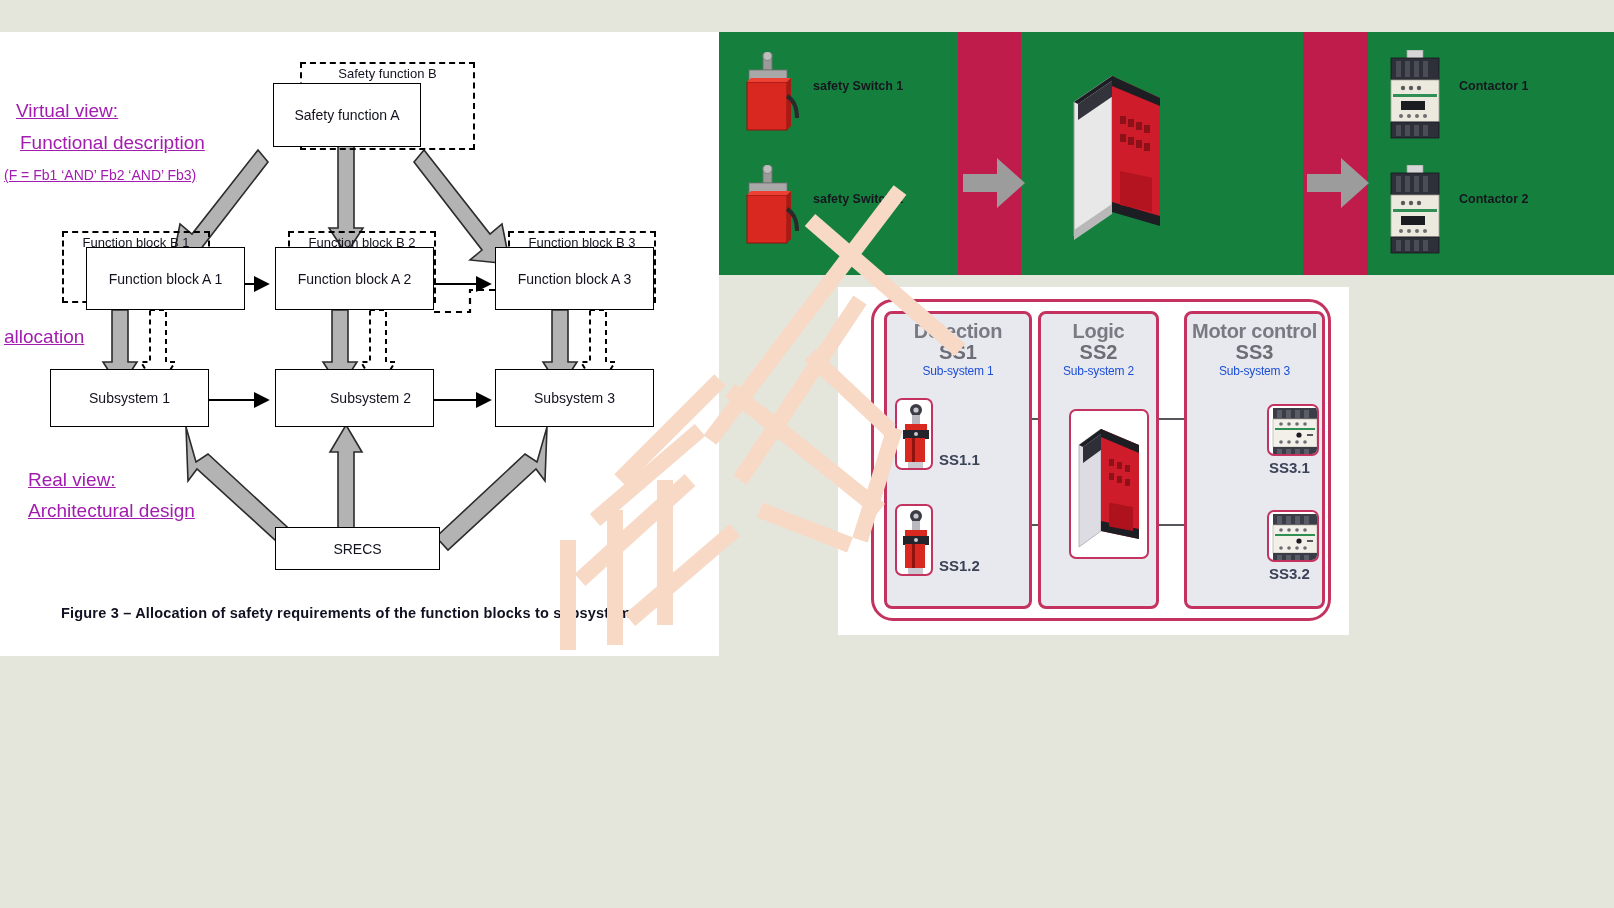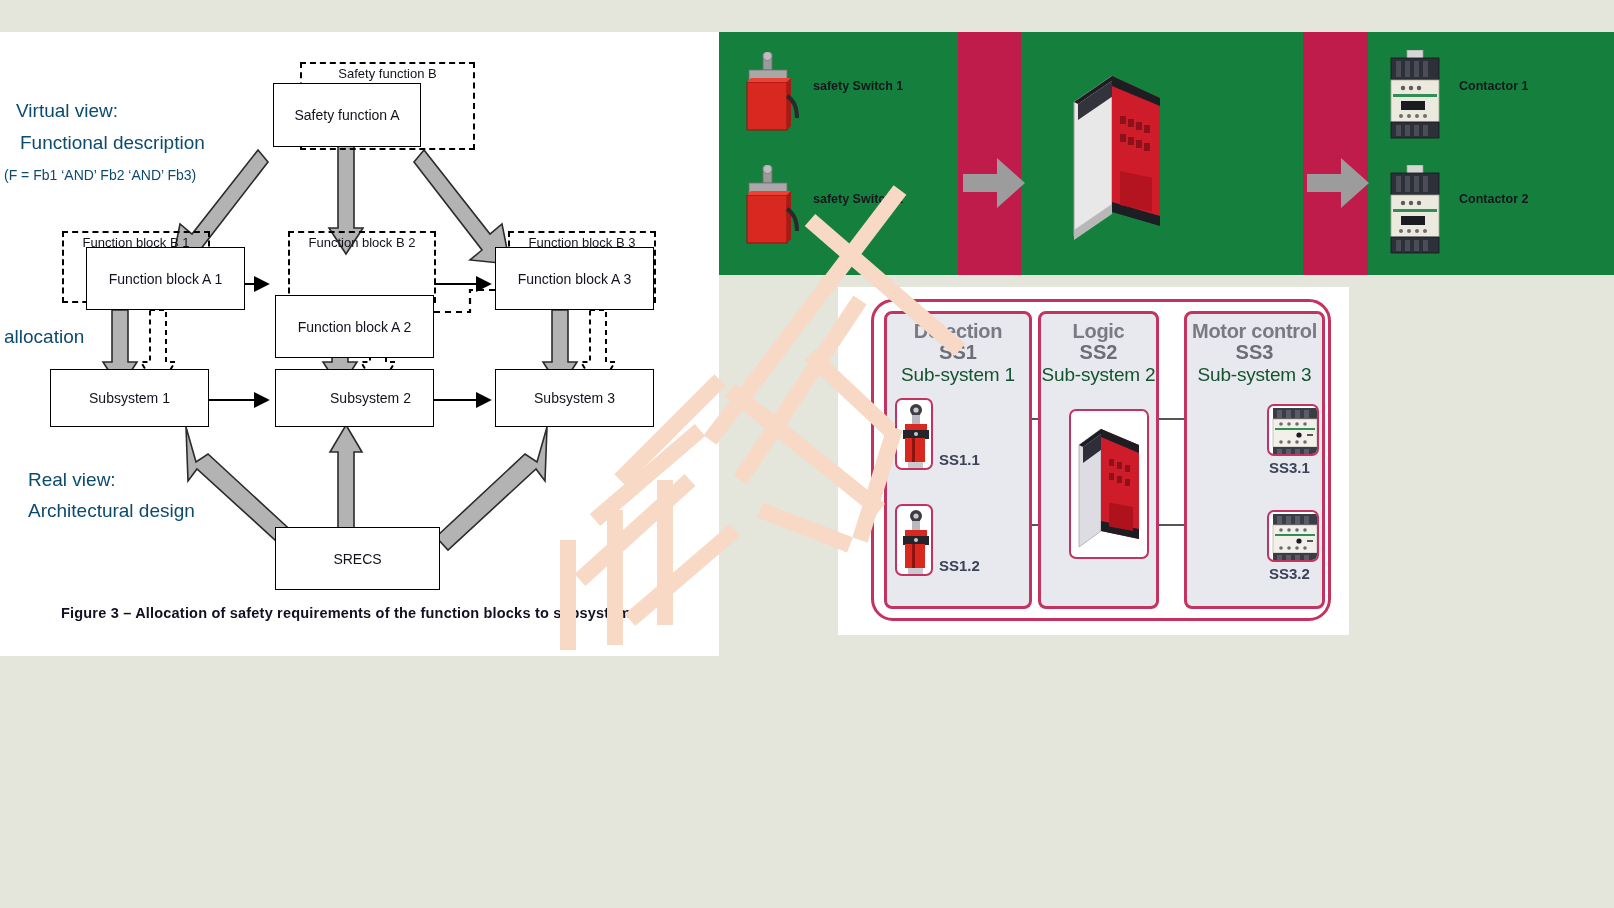--- a/index.html
+++ b/index.html
@@ -38,22 +38,23 @@
     top: 32px;
     width: 719px;
     height: 624px;
     background: #ffffff;
     z-index: 2;
   }
   .fig-svg { position: absolute; left: 0; top: 0; }
 
   .fig-label {
     position: absolute;
-    color: #0c4a6e;
+    color: #a21caf;
     white-space: nowrap;
+    text-decoration: underline;
   }
   .lbl-virtual-1 { left: 16px; top: 68px; font-size: 19px; }
   .lbl-virtual-2 { left: 20px; top: 100px; font-size: 19px; }
   .lbl-formula   { left: 4px;  top: 135px; font-size: 14px; }
   .lbl-allocation{ left: 4px;  top: 294px; font-size: 19px; font-weight: 500;}
   .lbl-real-1    { left: 28px; top: 437px; font-size: 19px; }
   .lbl-real-2    { left: 28px; top: 468px; font-size: 19px; }
 
   .caption {
     position: absolute;
@@ -167,22 +168,22 @@
     display: block;
     letter-spacing: -0.3px;
   }
   .ss-head .t2 {
     font-size: 20px;
     font-weight: bold;
     color: #6d6d76;
     display: block;
   }
   .ss-head .t3 {
-    font-size: 19px;
-    color: #14532d;
+    font-size: 12px;
+    color: #1d4ed8;
     display: block;
     margin-top: 2px;
     letter-spacing: -0.2px;
   }
 
   .dev-frame {
     position: absolute;
     box-sizing: border-box;
     border: 2.5px solid #c4335f;
     border-radius: 7px;
@@ -297,38 +298,38 @@
     <div class="box-dashed" style="left:288px; top:199px; width:148px; height:72px;">
       <span>Function block B 2</span>
     </div>
     <div class="box-dashed" style="left:508px; top:199px; width:148px; height:72px;">
       <span>Function block B 3</span>
     </div>
 
     <div class="box" style="left:50px; top:215px; width:159px; height:63px;margin-left:36px;">
       <span>Function block A 1</span>
     </div>
-    <div class="box" style="left:275px; top:215px; width:159px; height:63px;margin-top:48px;">
+    <div class="box" style="left:275px; top:215px; width:159px; height:63px;">
       <span>Function block A 2</span>
     </div>
     <div class="box" style="left:495px; top:215px; width:159px; height:63px;">
       <span>Function block A 3</span>
     </div>
 
     <div class="box" style="left:50px; top:337px; width:159px; height:58px;">
       <span>Subsystem  1</span>
     </div>
     <div class="box" style="left:275px; top:337px; width:159px; height:58px;padding-left:32px;">
       <span>Subsystem 2</span>
     </div>
     <div class="box" style="left:495px; top:337px; width:159px; height:58px;">
       <span>Subsystem 3</span>
     </div>
 
-    <div class="box" style="left:275px; top:495px; width:165px; height:63px;">
+    <div class="box" style="left:275px; top:495px; width:165px; height:43px;">
       <span>SRECS</span>
     </div>
 
     <div class="fig-label lbl-virtual-1">Virtual view:</div>
     <div class="fig-label lbl-virtual-2">Functional description</div>
     <div class="fig-label lbl-formula">(F = Fb1 ‘AND’ Fb2 ‘AND’ Fb3)</div>
     <div class="fig-label lbl-allocation">allocation</div>
     <div class="fig-label lbl-real-1">Real view:</div>
     <div class="fig-label lbl-real-2">Architectural design</div>
 

